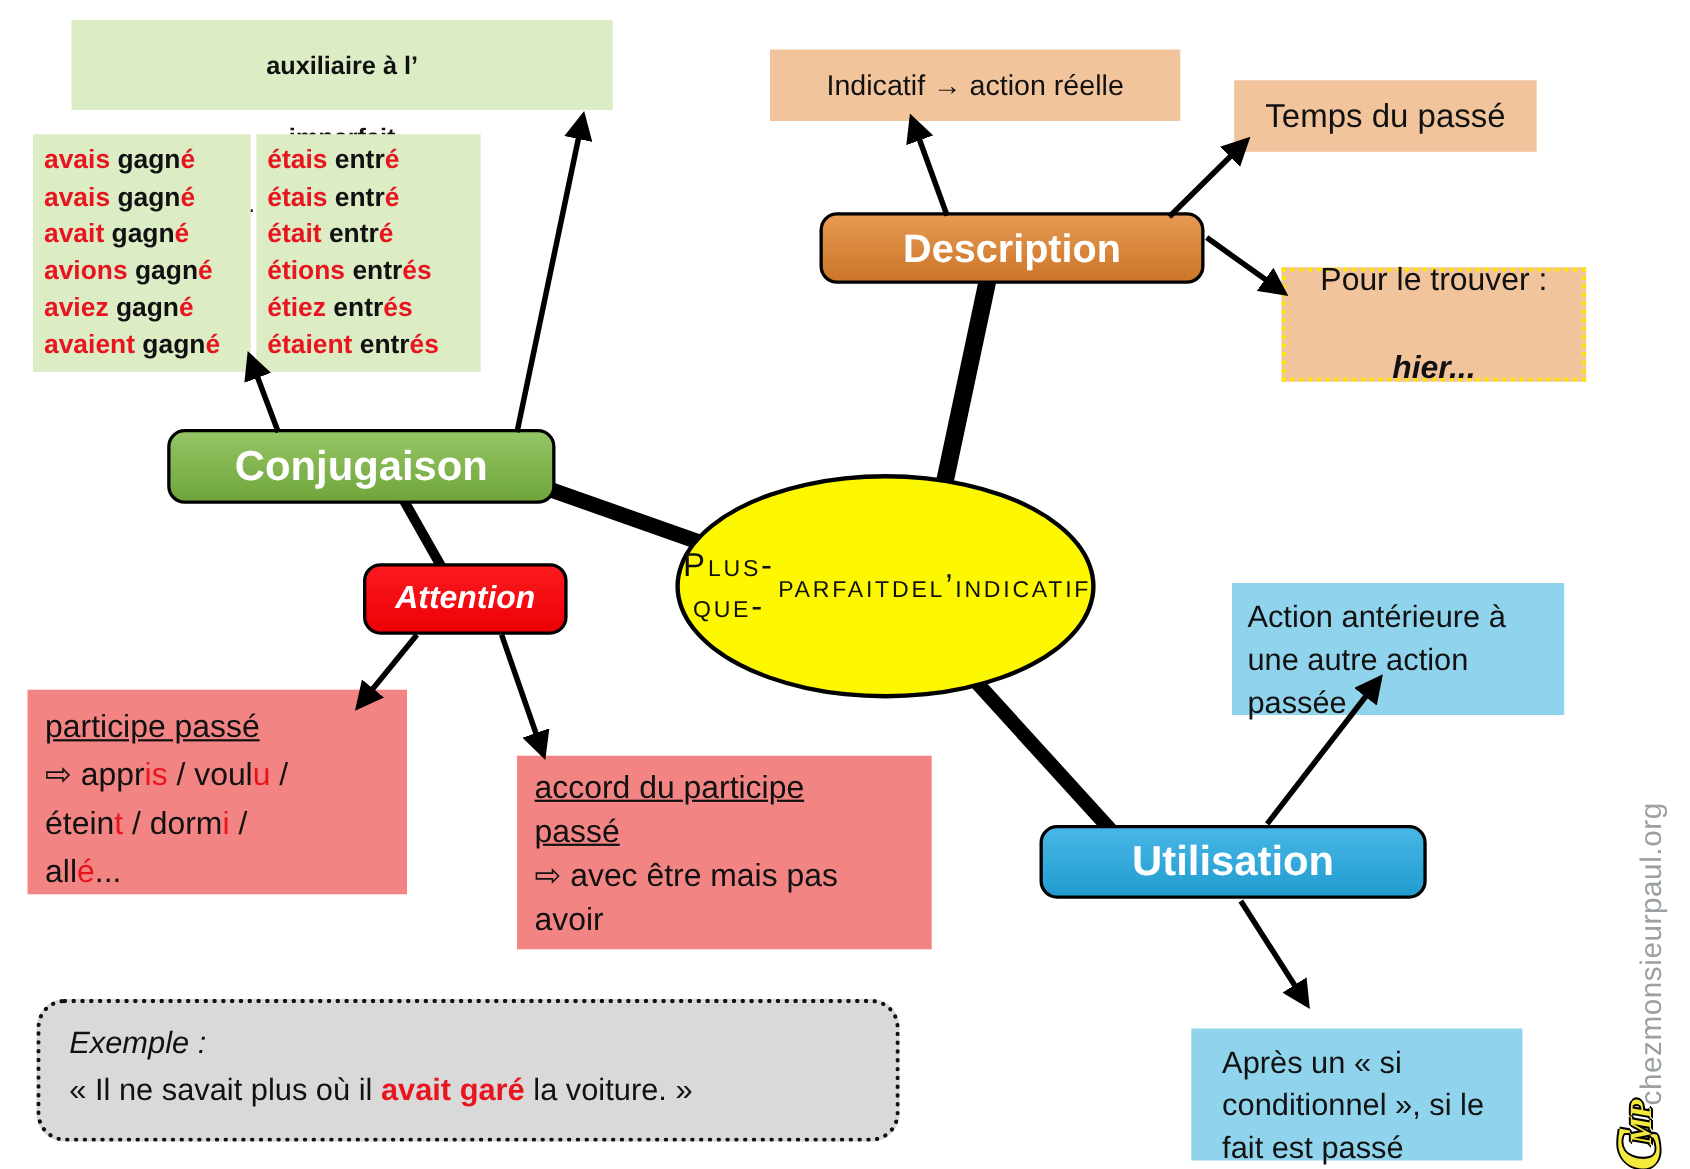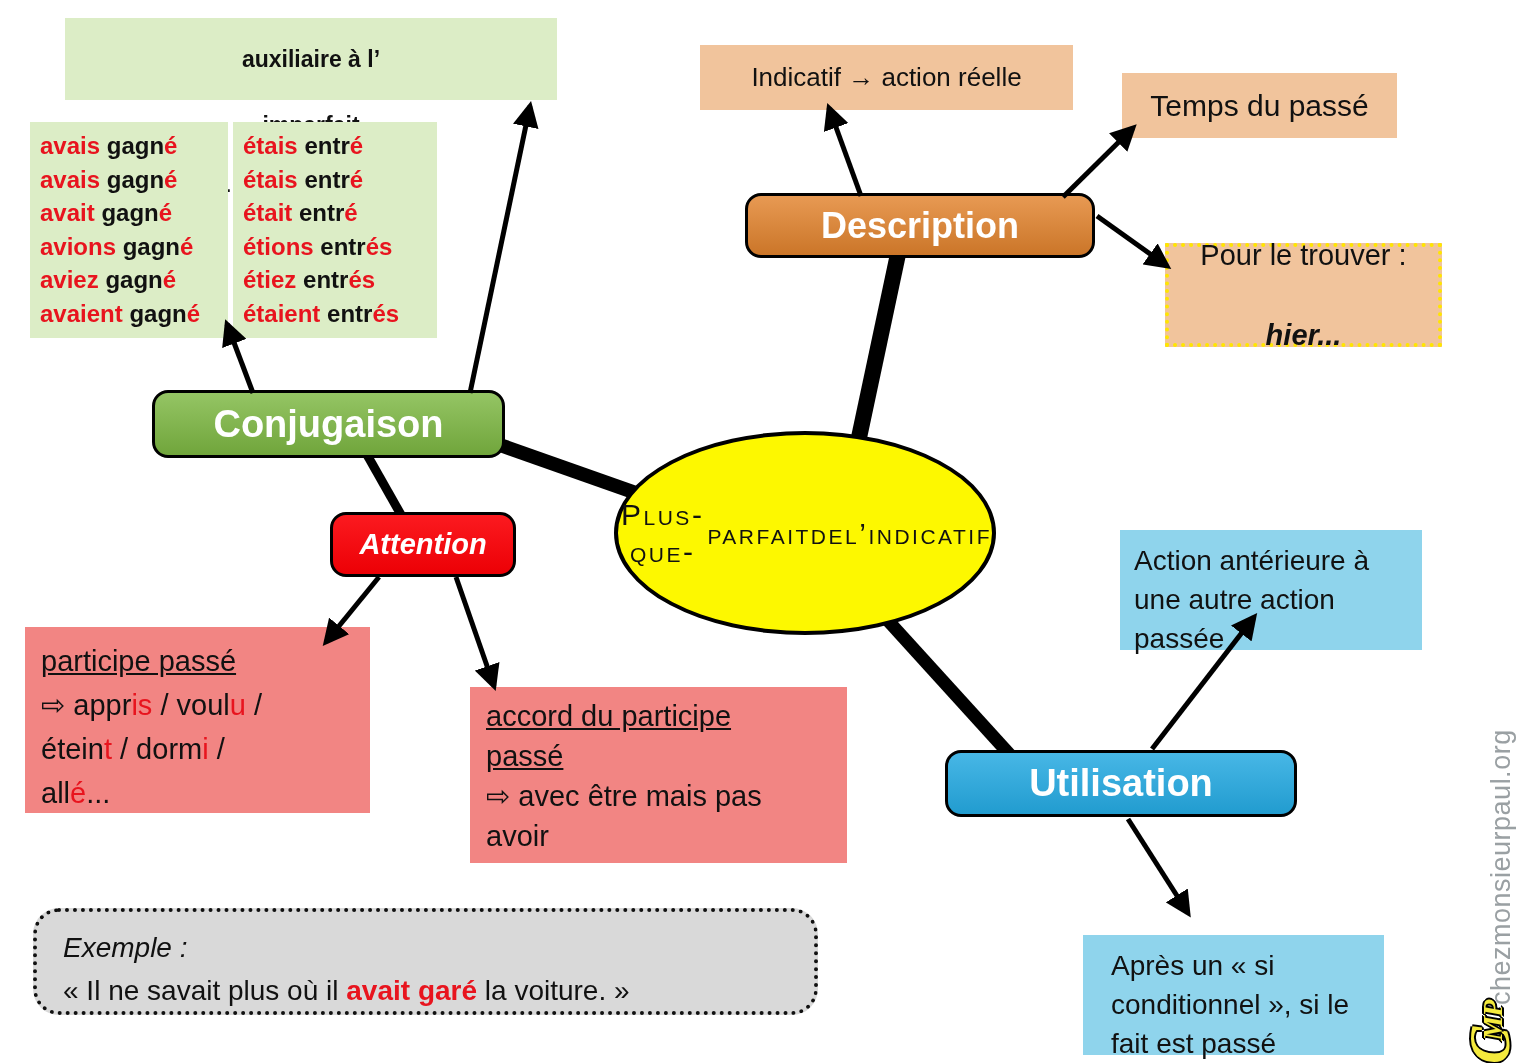--- a/index.html
+++ b/index.html
@@ -41,21 +41,21 @@
              border:4px dotted var(--dotted_yellow);}
   
   .lblue{background:var(--light_blue);margin-top:23px;}
   .b-action{left:1120px;top:507px;width:302px;height:120px;padding:11px 14px;font-size:28px;line-height:39px;}
   .b-apres{left:1083px;top:912px;width:301px;height:120px;padding:11px 28px;font-size:28px;line-height:39px;}
   
   .pink{background:var(--pink);margin-left:12px;}
   .b-ppasse{left:13px;top:627px;width:345px;height:186px;padding:12px 16px;font-size:29px;line-height:44px;}
   .b-accord{left:458px;top:687px;width:377px;height:176px;padding:9px 16px;font-size:29px;line-height:40px;}
   
-  .b-exemple{left:33px;top:908px;width:785px;height:107px;background:var(--gray_box);
+  .b-exemple{left:33px;top:908px;width:785px;height:130px;background:var(--gray_box);
              border:4px dotted #111;border-radius:26px;padding:14px 26px;font-size:28px;line-height:43px;}
   
   .seg-r{color:var(--text_red);}
   .seg-u{text-decoration:underline;}
   .seg-b{font-weight:bold;}
   .seg-i{font-style:italic;}
   
   .watermark{position:absolute;left:1486px;top:695px;height:310px;writing-mode:vertical-rl;
              transform:rotate(180deg);font-size:27px;color:var(--watermark_gray);letter-spacing:.5px;z-index:1;}
   .logo{position:absolute;left:1448px;top:986px;width:84px;height:72px;transform:rotate(-90deg);

